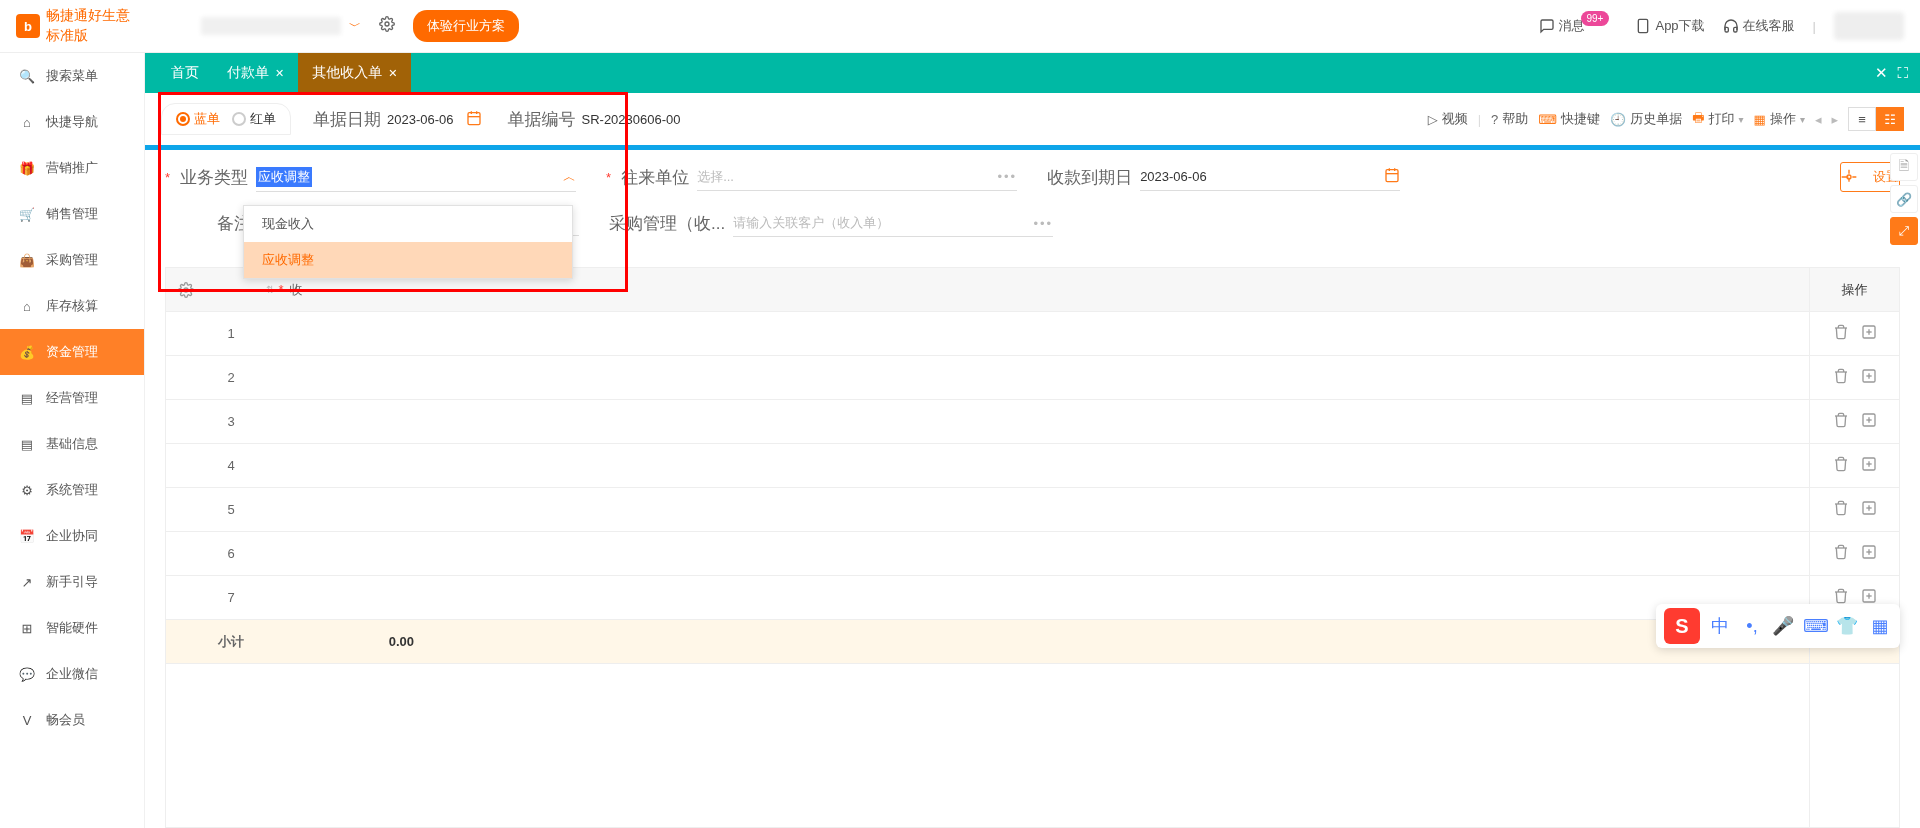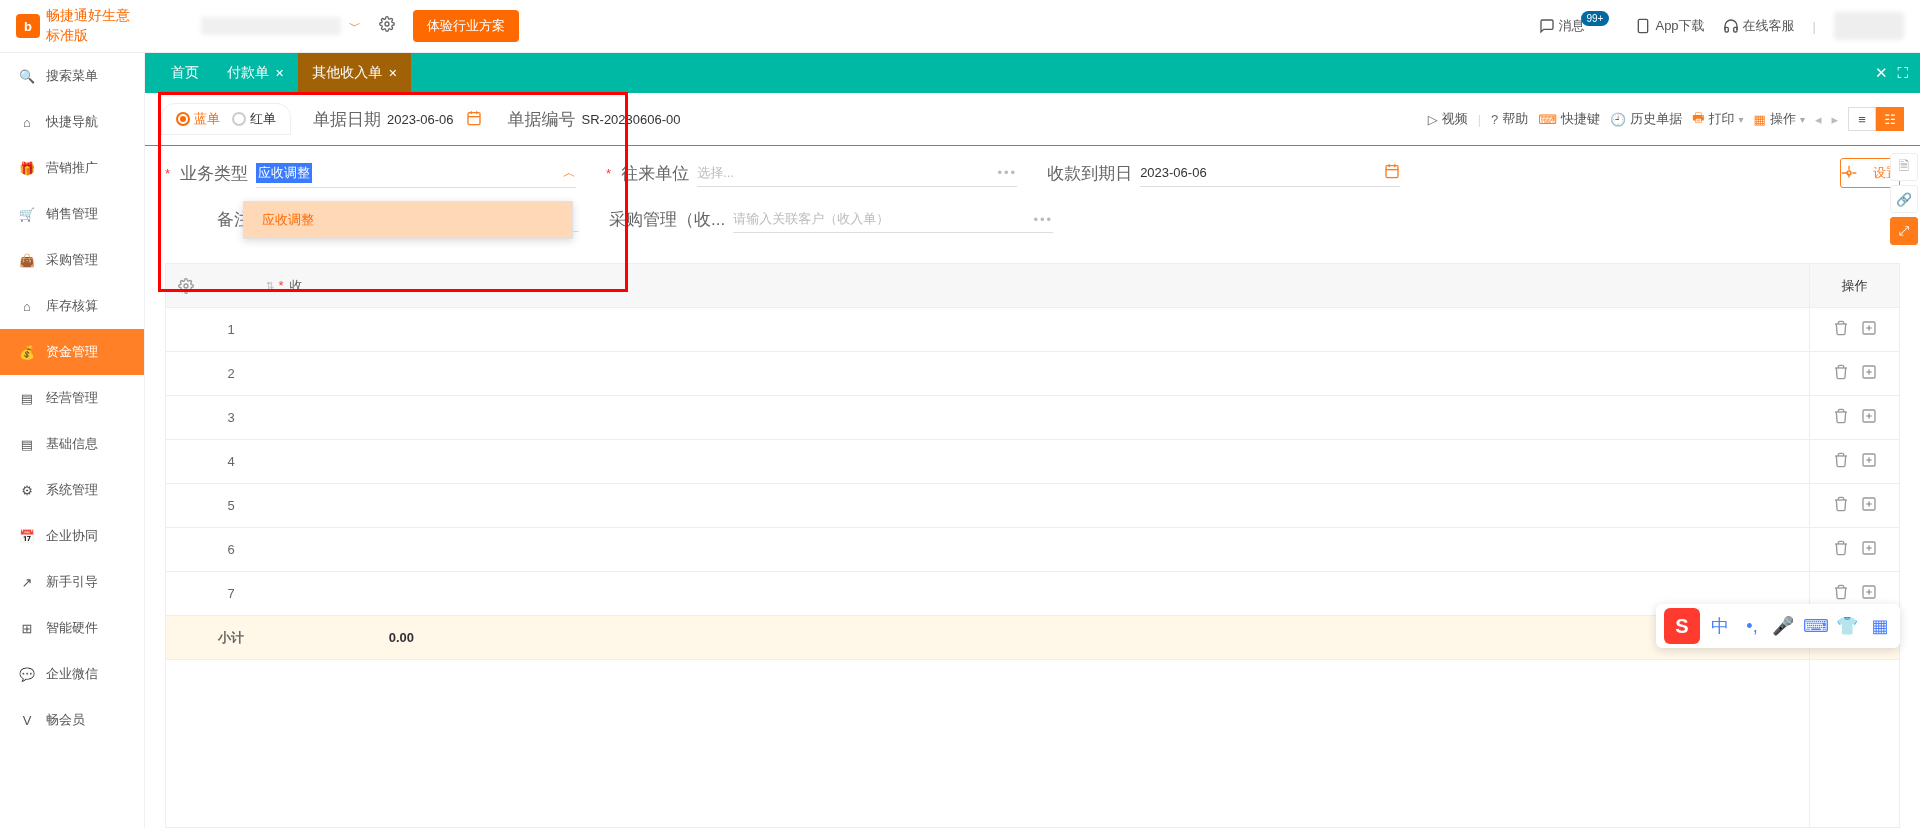--- a/index.html
+++ b/index.html
@@ -10,43 +10,43 @@
 .topbar { position: absolute; top: 0; left: 0; right: 0; height: 53px; display: flex; align-items: center; padding: 0 16px; border-bottom: 1px solid #eee; z-index: 10; background: #fff; }
 .logo-area { display: flex; align-items: center; width: 145px; }
 .logo-icon { width: 24px; height: 24px; background: #ff6a00; border-radius: 4px; display: flex; align-items: center; justify-content: center; color: #fff; font-weight: bold; margin-right: 6px; }
 .logo-text { color: #ff6a00; font-size: 14px; font-weight: 500; }
 .logo-sub { color: #ff6a00; font-size: 14px; margin-top: 2px; }
 .logo-col { display: flex; flex-direction: column; }
 .org-selector { display: flex; align-items: center; color: #666; margin-left: 40px; }
 .org-selector .blur { width: 140px; height: 18px; background: #f0f0f0; border-radius: 2px; filter: blur(2px); }
 .chevron-down { color: #ff6a00; margin-left: 8px; font-size: 12px; }
 .gear-btn { margin-left: 18px; color: #666; font-size: 16px; cursor: pointer; }
-.cta-btn { margin-left: 18px; background: #ff6a00; color: #fff; padding: 7px 14px; border-radius: 4px; cursor: pointer; }
+.cta-btn { margin-left: 18px; background: #ff6a00; color: #fff; padding: 7px 14px; border-radius: 14px; cursor: pointer; }
 .topbar-right { margin-left: auto; display: flex; align-items: center; gap: 18px; color: #555; }
 .top-link { display: flex; align-items: center; gap: 4px; cursor: pointer; font-size: 13px; }
-.badge-99 { background: #0369a1; color: #fff; font-size: 10px; padding: 2px 6px; border-radius: 10px; position: relative; top: -8px; left: -8px; }
+.badge-99 { background: #ec4899; color: #fff; font-size: 10px; padding: 2px 6px; border-radius: 10px; position: relative; top: -8px; left: -8px; }
 .avatar-blur { width: 70px; height: 28px; background: #eee; border-radius: 4px; filter: blur(2px); }
 
 
 .sidebar { position: absolute; top: 53px; left: 0; width: 145px; bottom: 0; background: #fff; border-right: 1px solid #f0f0f0; }
 .sidebar-item { display: flex; align-items: center; padding: 14px 18px; color: #555; cursor: pointer; gap: 10px; font-size: 13px; }
 .sidebar-item.active { background: #ff8027; color: #fff; }
 .sidebar-icon { width: 18px; height: 18px; display: flex; align-items: center; justify-content: center; }
 
 
 .main-area { position: absolute; top: 53px; left: 145px; right: 0; bottom: 0; display: flex; flex-direction: column; }
 .tabs-row { background: #00b9a4; height: 40px; display: flex; align-items: center; padding: 0 12px; }
 .tab { color: #fff; padding: 16px 14px; height: 40px; display: flex; align-items: center; cursor: pointer; gap: 6px; font-size: 14px; }
 .tab.active { background: #a16207; }
 .tab-close { font-size: 11px; cursor: pointer; }
 .tabs-right { margin-left: auto; display: flex; gap: 10px; color: #fff; }
 .tabs-right-btn { cursor: pointer; font-size: 15px; }
 
 
-.toolbar { background: #fff; padding: 10px 16px; border-bottom: 1px solid #0ea5e9; display: flex; align-items: center; flex-wrap: wrap; gap: 6px; position: relative; }
+.toolbar { background: #fff; padding: 10px 16px; border-bottom: 5px solid #0ea5e9; display: flex; align-items: center; flex-wrap: wrap; gap: 6px; position: relative; }
 .radio-group { display: flex; align-items: center; gap: 12px; border: 1px solid #eee; border-radius: 14px 14px 0 0; padding: 6px 14px; background: #fff; }
 .radio-item { display: flex; align-items: center; gap: 4px; cursor: pointer; }
 .radio-circle { width: 14px; height: 14px; border-radius: 50%; border: 2px solid #ccc; display: inline-block; }
 .radio-circle.checked { border-color: #ff6a00; position: relative; }
 .radio-circle.checked::after { content: ""; width: 6px; height: 6px; background: #ff6a00; border-radius: 50%; position: absolute; top: 2px; left: 2px; }
 .radio-label.blue { color: #ff6a00; }
 .field-label { color: #666; font-size: 17px; }
 .field-value { color: #333; font-size: 13px; }
 .cal-icon { color: #ff7a18; margin-left: 6px; cursor: pointer; }
 .toolbar-right { margin-left: auto; display: flex; align-items: center; gap: 10px; color: #555; }
@@ -306,20 +306,21 @@
     <div class="form-section">
       <div class="form-row">
         <div class="form-field" style="position:relative">
           <span class="req">*</span>
           <span class="field-label">业务类型</span>
           <div class="input-box">
             <span class="input-text selected">应收调整</span>
             <span class="chevron-up">︿</span>
           </div>
           <div class="dropdown" id="dropdown" style="left:78px">
+              <div class="dropdown-item">现金收入</div>
               <div class="dropdown-item highlighted">应收调整</div>
             </div>
         </div>
         <div class="form-field">
           <span class="req">*</span>
           <span class="field-label">往来单位</span>
           <div class="input-box">
             <span class="input-placeholder">选择...</span>
             <span class="more-dots">•••</span>
           </div>

